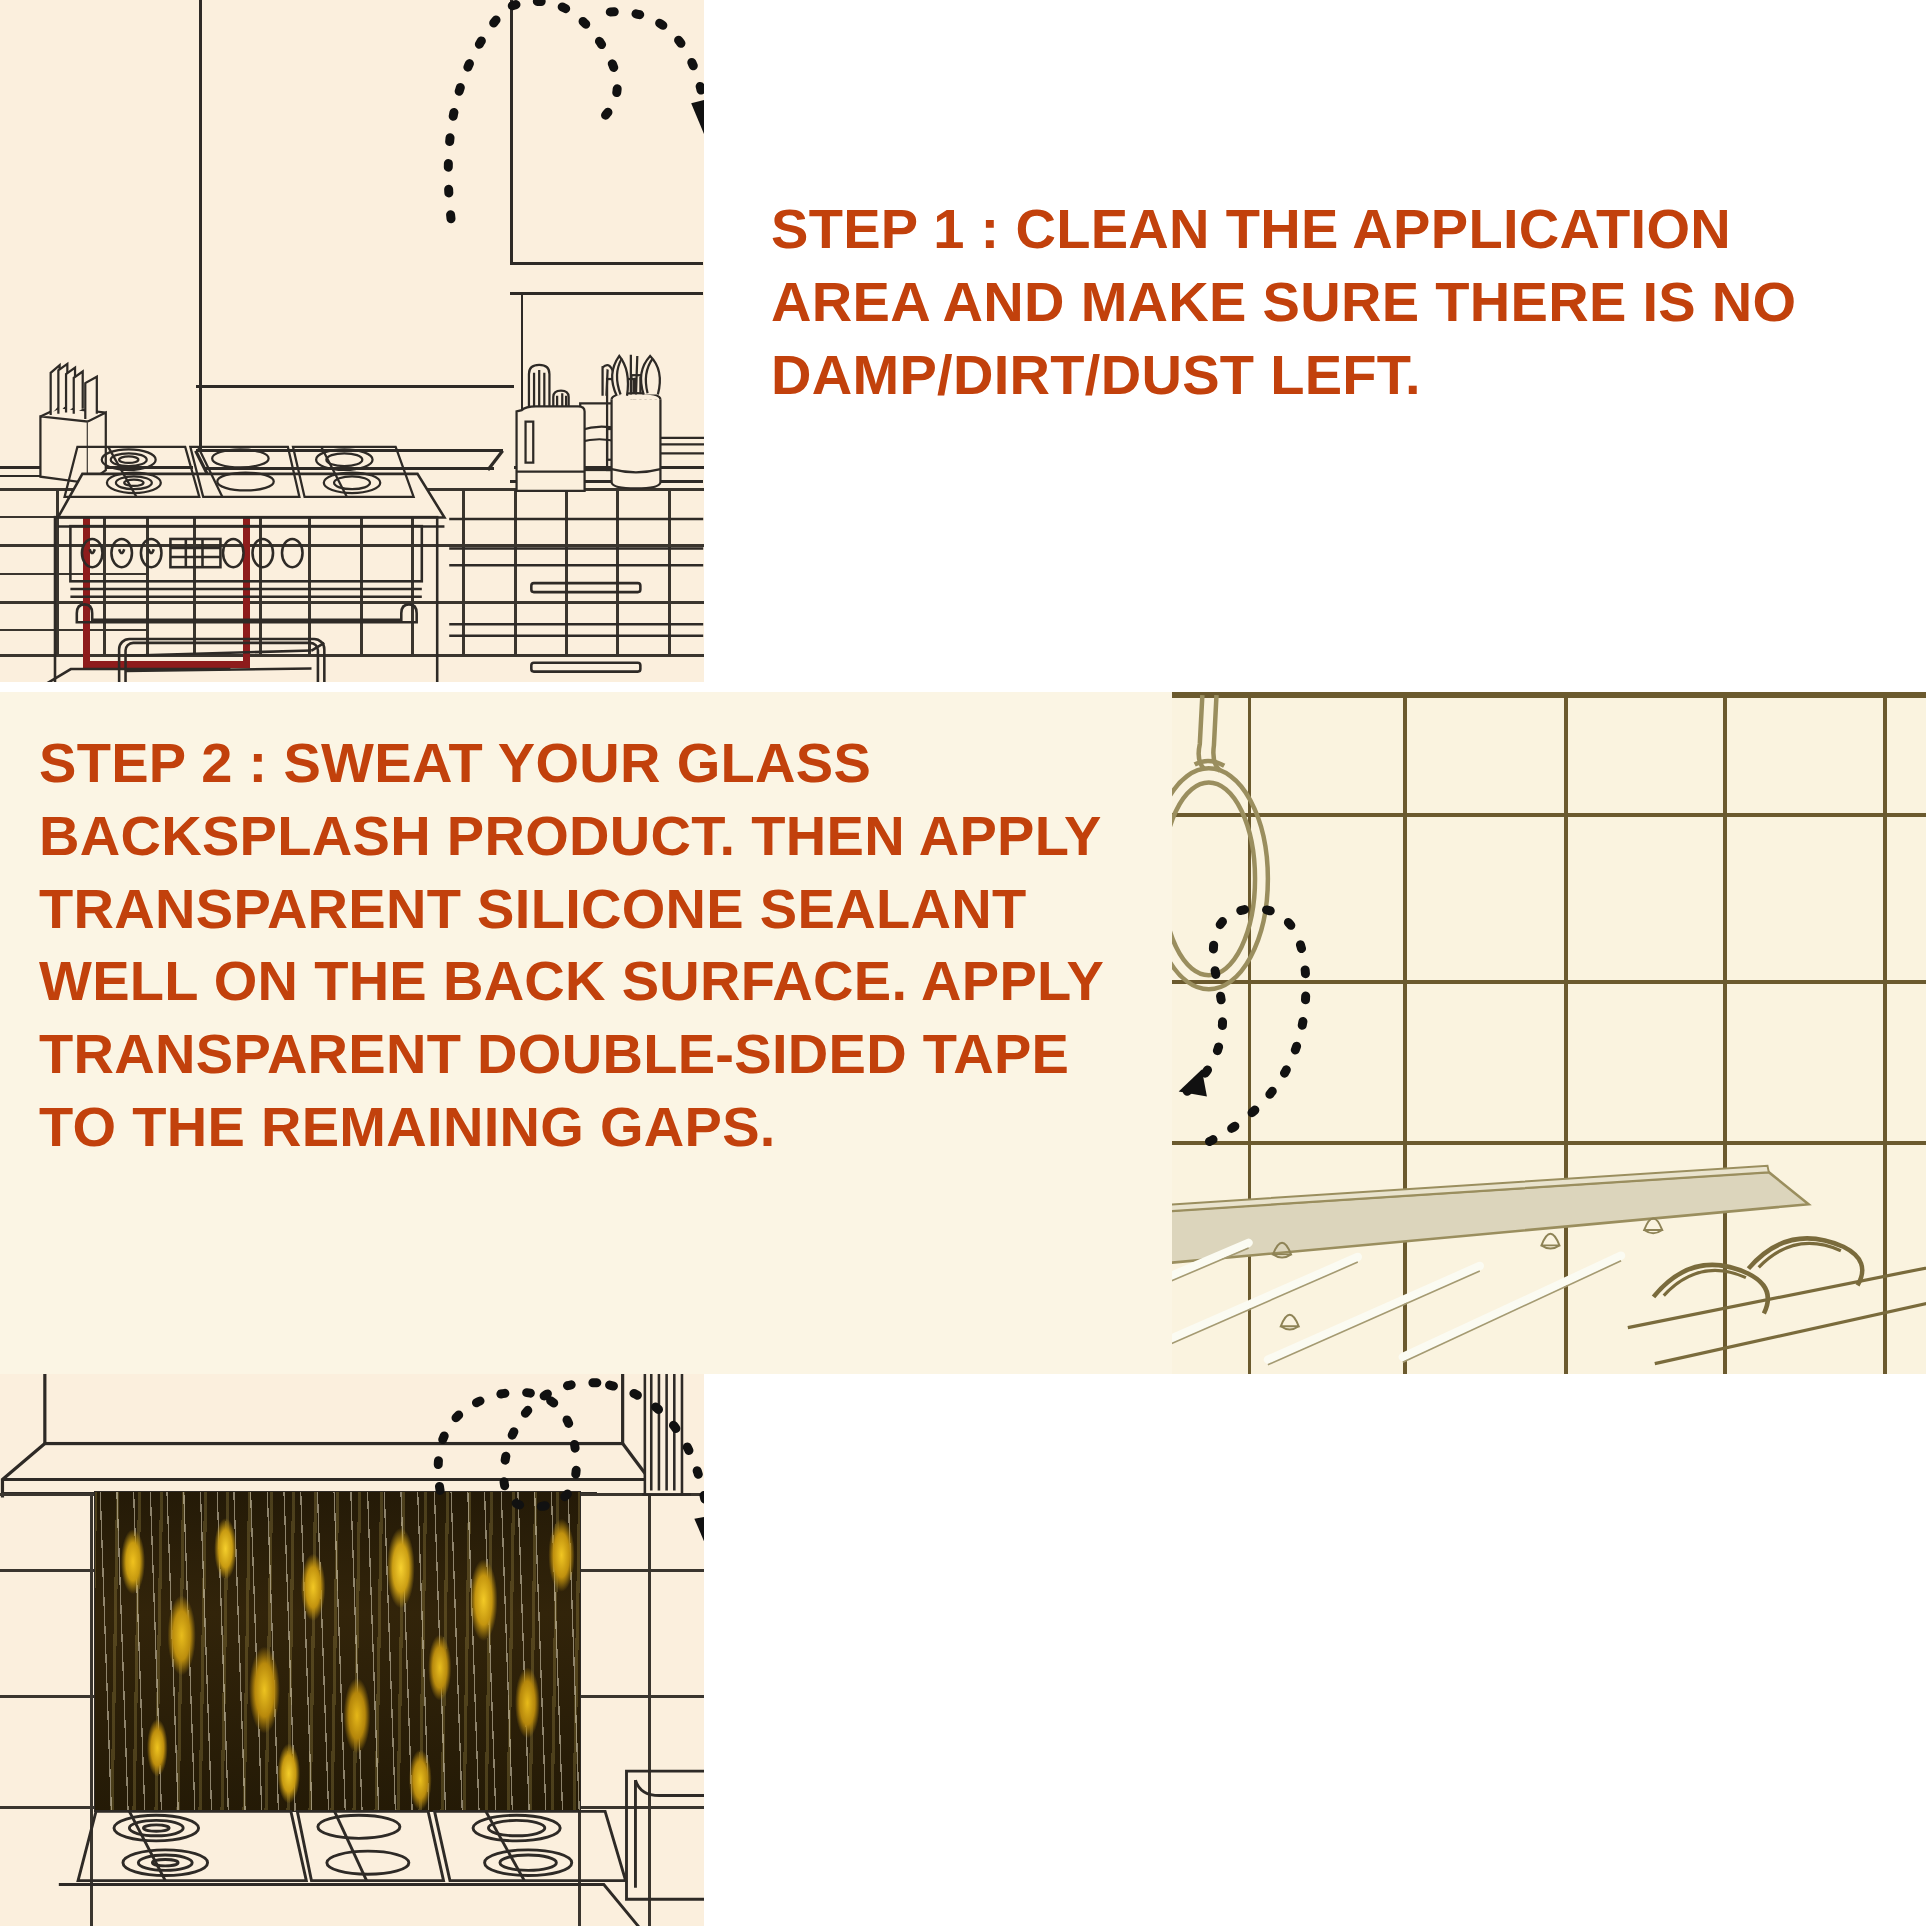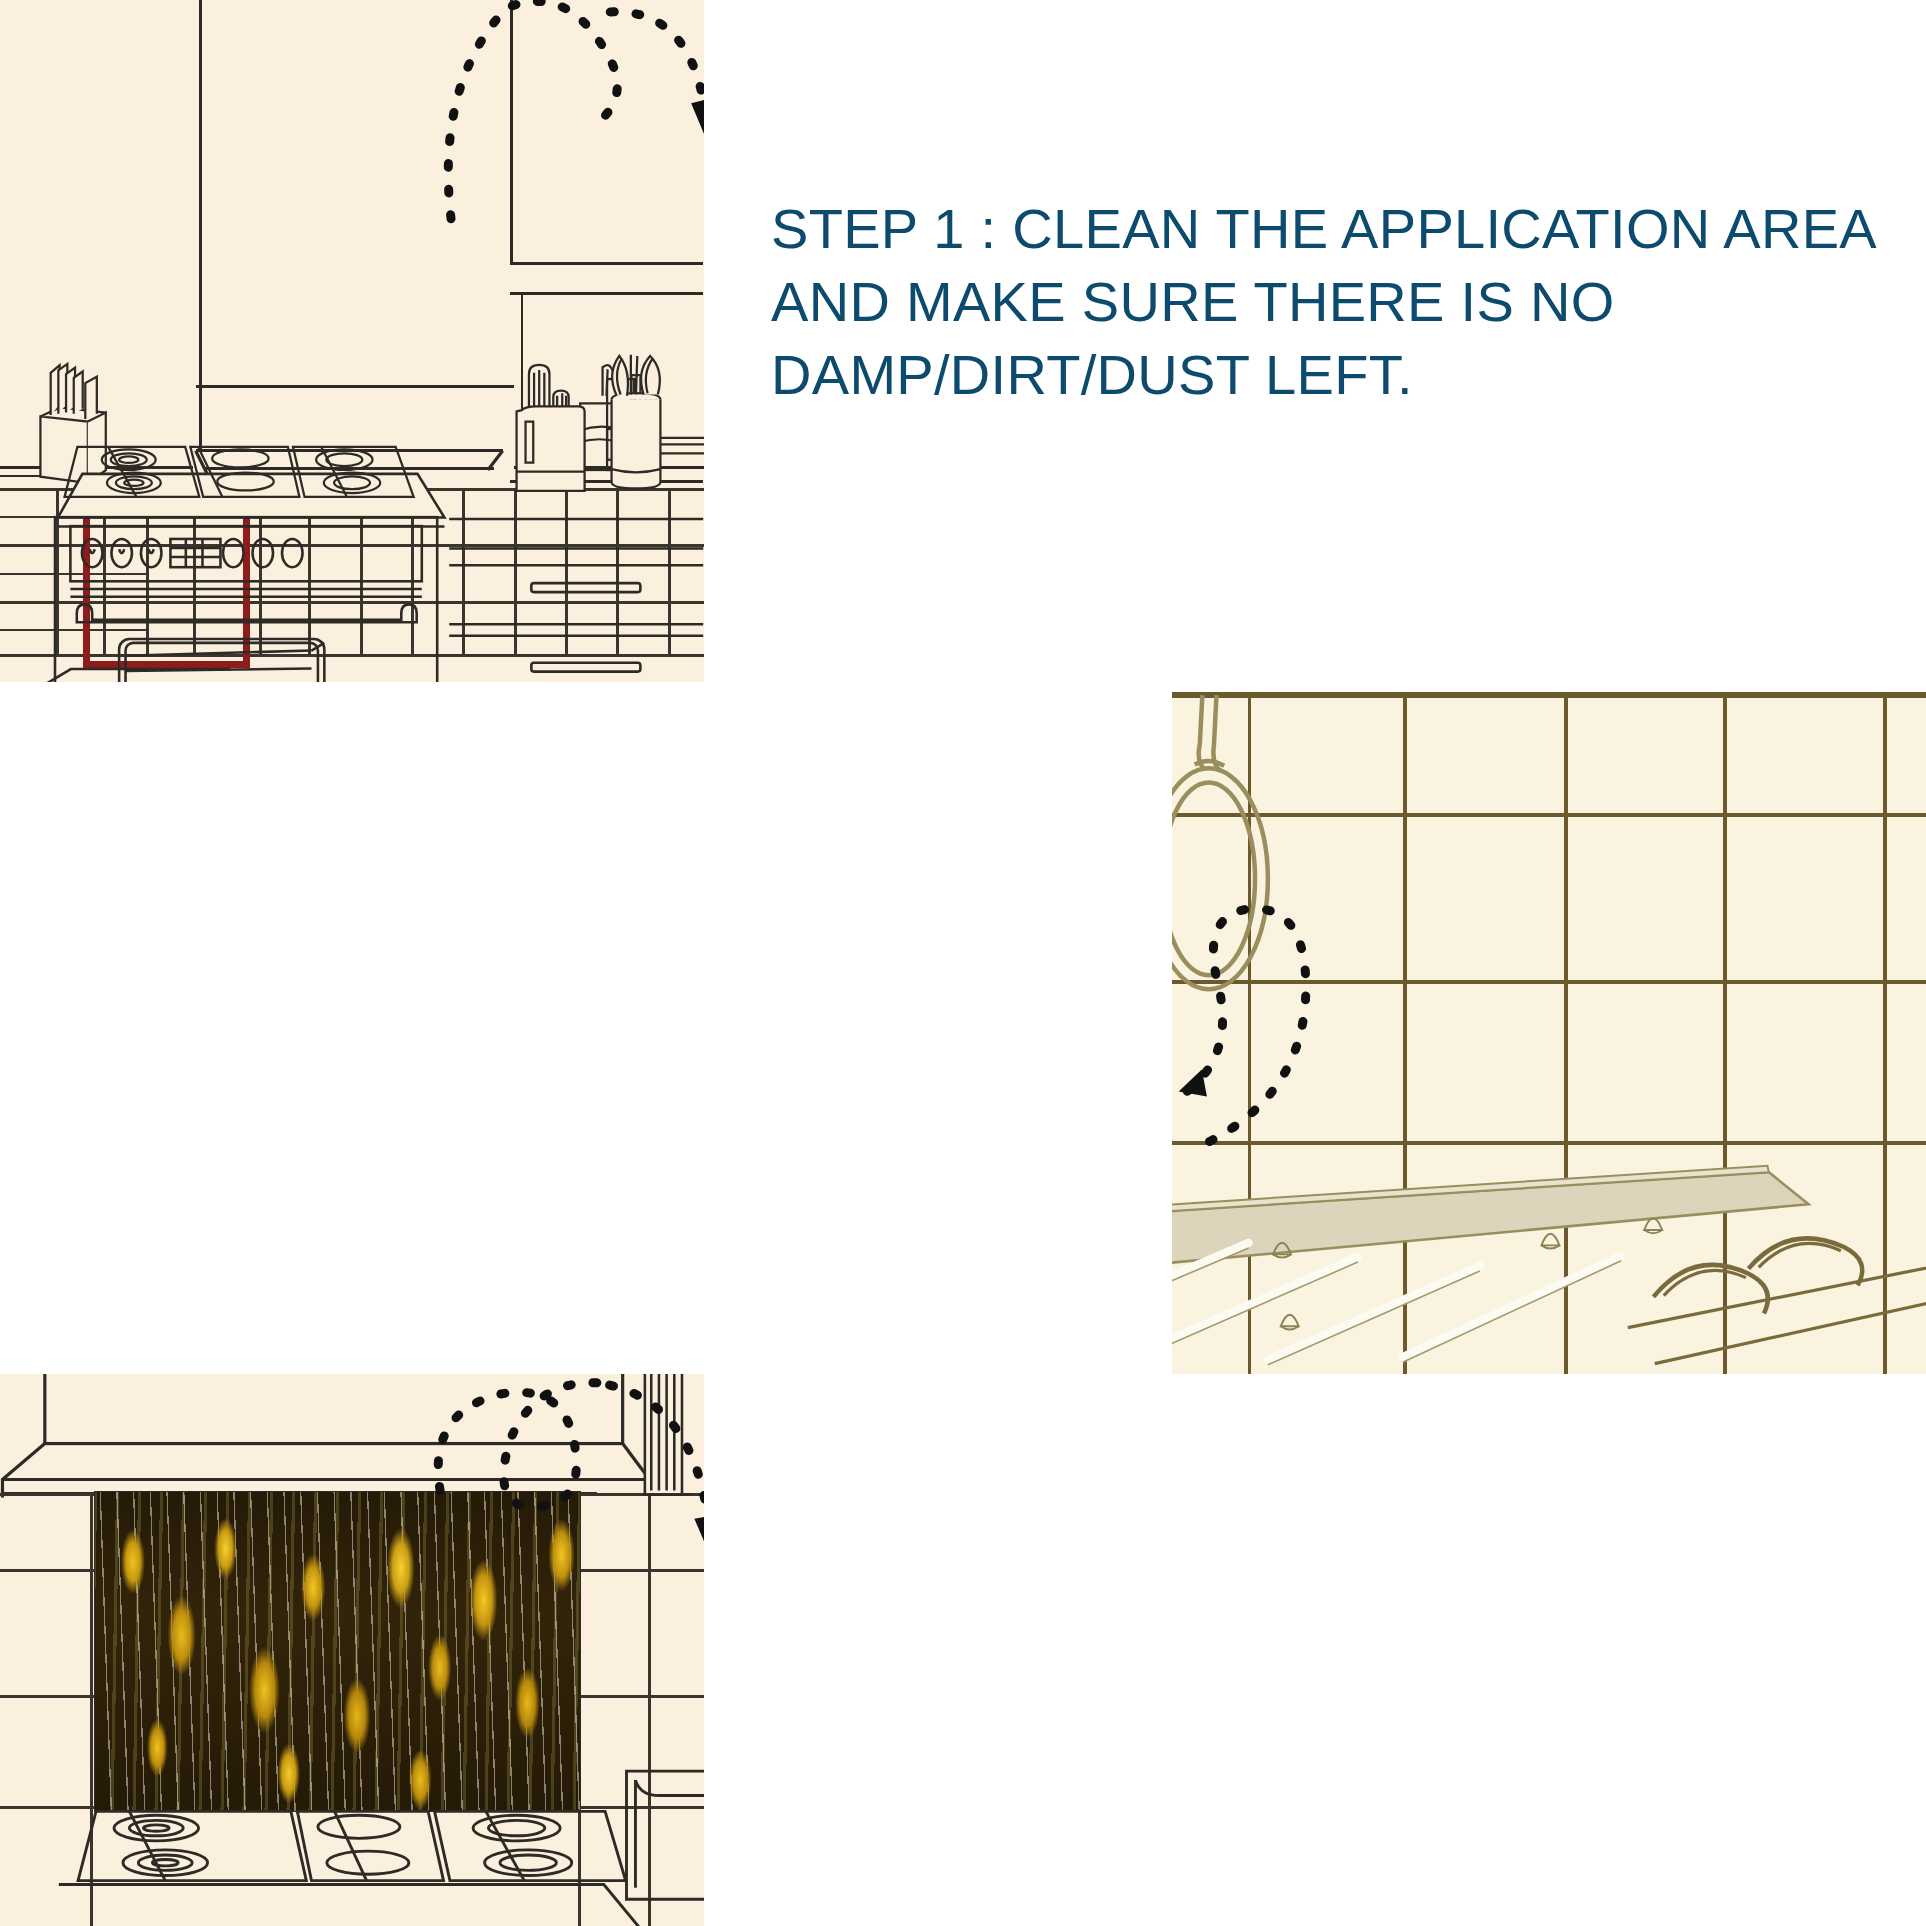--- a/index.html
+++ b/index.html
@@ -30,22 +30,22 @@
   
   #p3-illus  { left:0;    top:1374px; width:704px; height:552px; background:#FBEFDD; }
   
   #p3-text   { left:704px; top:1374px; width:1222px; height:552px; background:#ffffff; }
 
   
   #band-gap  { left:0; top:682px; width:1172px; height:11.6px; background:#ffffff; }
 
   
   .steptext {
-    color:#0c4a6e;
-    font-weight:400;
+    color:#c2410c;
+    font-weight:700;
     text-transform:uppercase;
     letter-spacing:0.3px;
     font-stretch:condensed;
     line-height:1.30;
   }
   #p1-text .steptext {
     position:absolute; left:67px; top:193px; width:1104px;
     font-size:56px;
   }
   #p2-text .steptext {
@@ -298,20 +298,23 @@
       <polygon points="416,170 466,158 436,218" fill="#111"></polygon>
     </svg>
   </div>
 
   <div class="panel" id="p1-text">
     <div class="steptext">STEP 1 : CLEAN THE APPLICATION AREA AND MAKE SURE THERE IS NO DAMP/DIRT/DUST LEFT.</div>
   </div>
 
   <div class="panel" id="band-gap"></div>
 
+  <div class="panel" id="p2-text">
+    <div class="steptext">STEP 2 : SWEAT YOUR GLASS BACKSPLASH PRODUCT. THEN APPLY TRANSPARENT SILICONE SEALANT WELL ON THE BACK SURFACE. APPLY TRANSPARENT DOUBLE-SIDED TAPE TO THE REMAINING GAPS.</div>
+  </div>
 
   <div class="panel" id="p2-photo">
     <div class="p2wall"></div>
 
     <div class="p2tile" style="left:0;   top:0;    width:754px; height:5.8px;"></div>
     <div class="p2tile" style="left:0;   top:121px;width:754px; height:3.9px;"></div>
     <div class="p2tile" style="left:0;   top:288px;width:754px; height:3.9px;"></div>
     <div class="p2tile" style="left:0;   top:449px;width:754px; height:3.9px;"></div>
     <div class="p2tile" style="left:76px;top:0;   width:3.2px;   height:682px;"></div>
     <div class="p2tile" style="left:231px;top:0;   width:3.9px;   height:682px;"></div>

